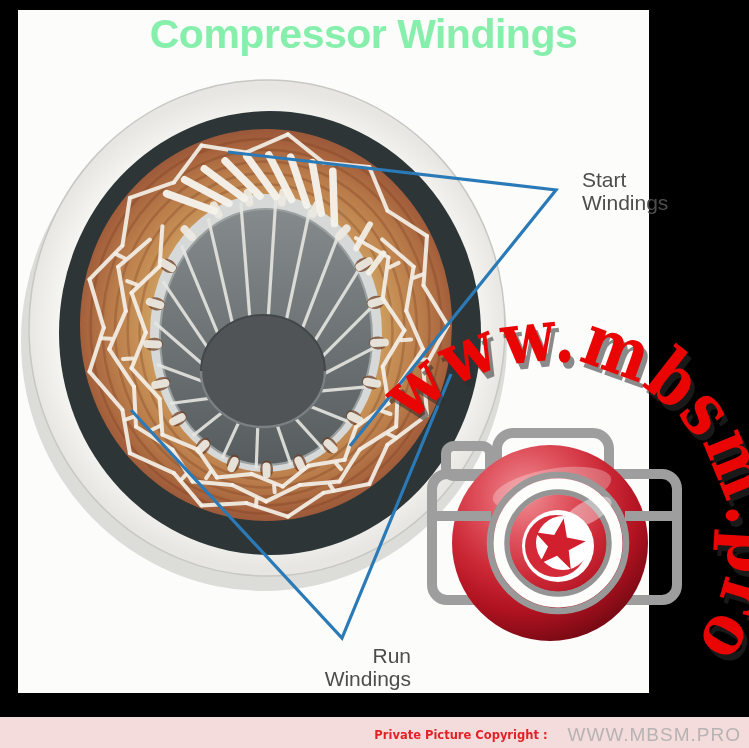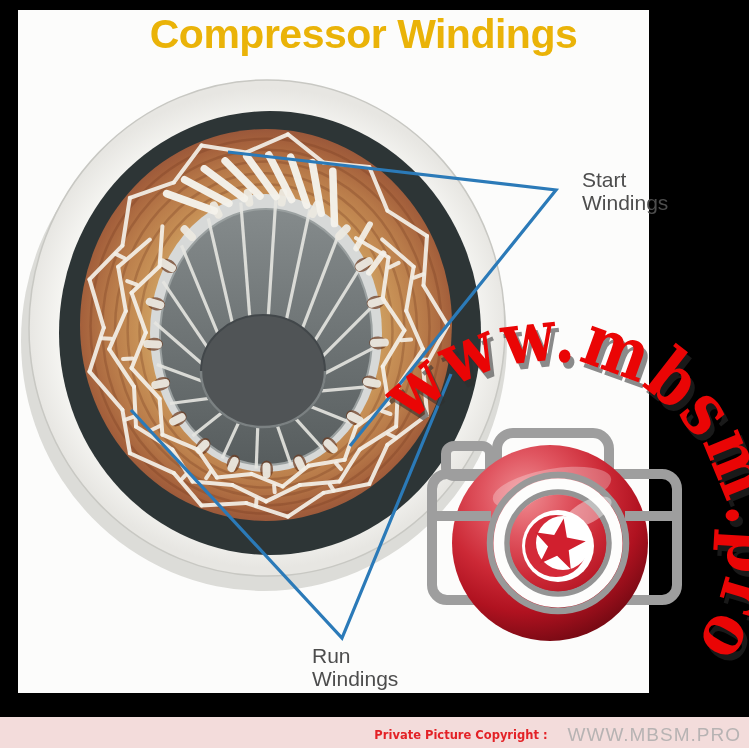--- a/index.html
+++ b/index.html
@@ -2,24 +2,24 @@
 <html><head>
 <meta charset="utf-8">
 <style>
   html,body{margin:0;padding:0;}
   body{width:749px;height:748px;background:#000;overflow:hidden;position:relative;
        font-family:"Liberation Sans",sans-serif;}
   #stage{position:absolute;left:0;top:0;width:749px;height:748px;}
   svg{position:absolute;left:0;top:0;}
   .overlay{position:absolute;}
   #title{left:18px;top:11px;width:691px;text-align:center;
-         font-size:41px;font-weight:700;letter-spacing:-0.5px;color:#eab308;}
+         font-size:41px;font-weight:700;letter-spacing:-0.5px;color:#86efac;}
   .anno-label{font-size:21px;line-height:23px;color:#4d4d4d;}
   #start-label{left:582px;top:168px;text-align:left;}
-  #run-label{left:312px;top:644px;width:112px;text-align:left;}
+  #run-label{left:299px;top:644px;width:112px;text-align:right;}
   #bottom-bar{left:0;top:717px;width:749px;height:35px;background:#f3dcdb;
               display:flex;align-items:center;justify-content:flex-end;
               gap:20px;padding-right:8px;box-sizing:border-box;}
   #copyright-label{color:#e32227;font-weight:bold;font-size:11.5px;
                    font-family:"DejaVu Sans",sans-serif;}
   #site-label{color:#b7b3b3;font-size:19px;letter-spacing:1px;}
 </style>
 </head>
 <body>
 

